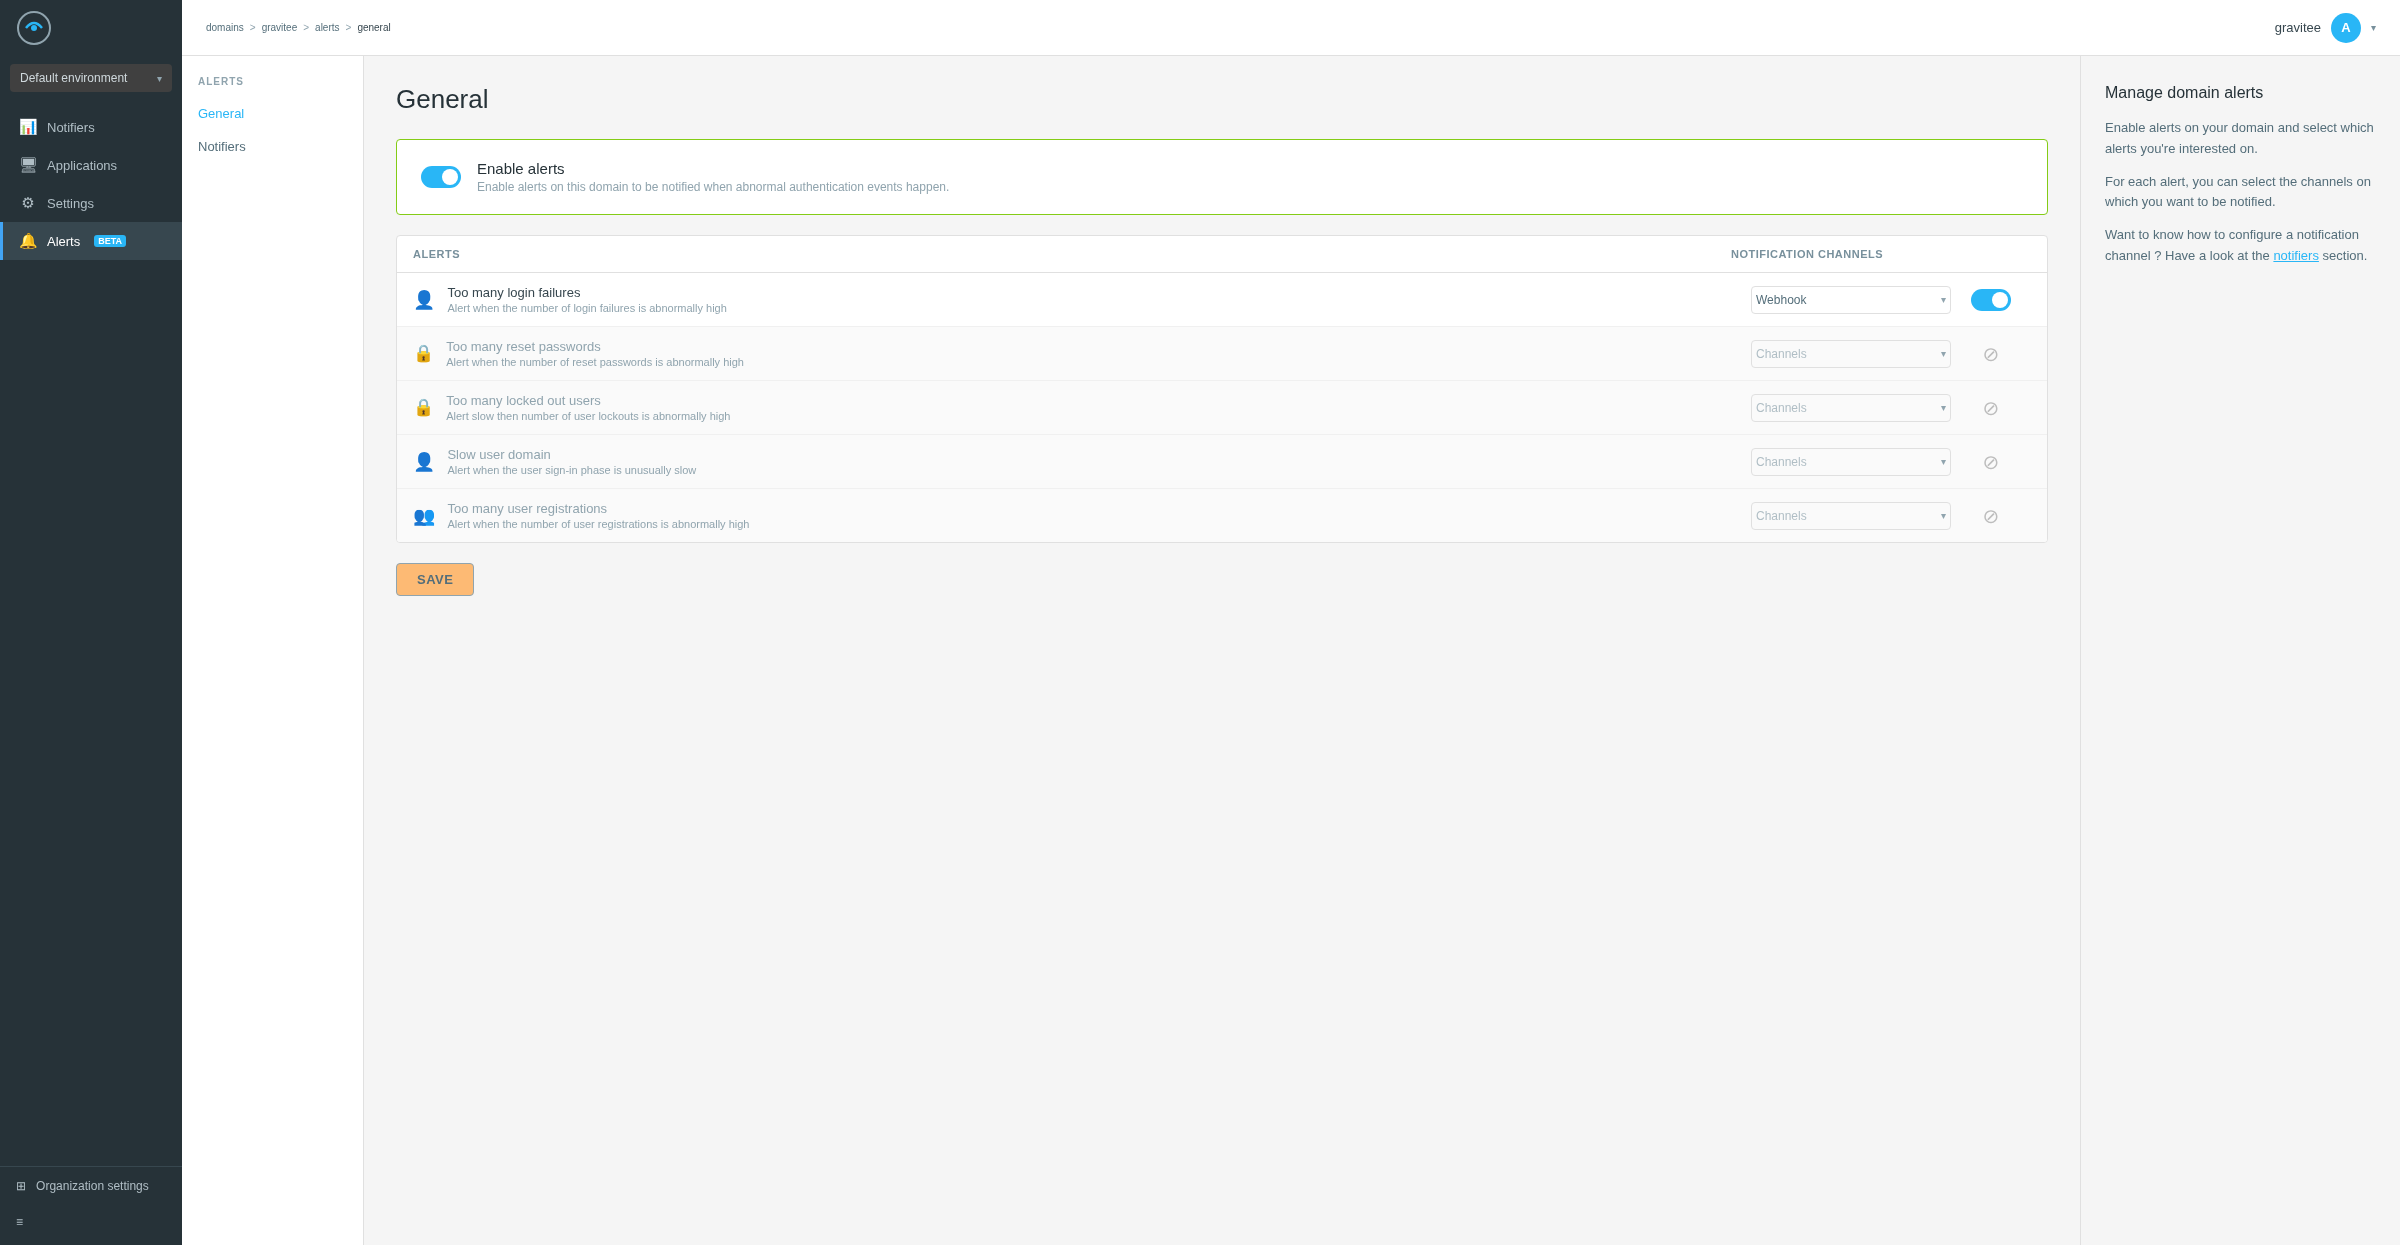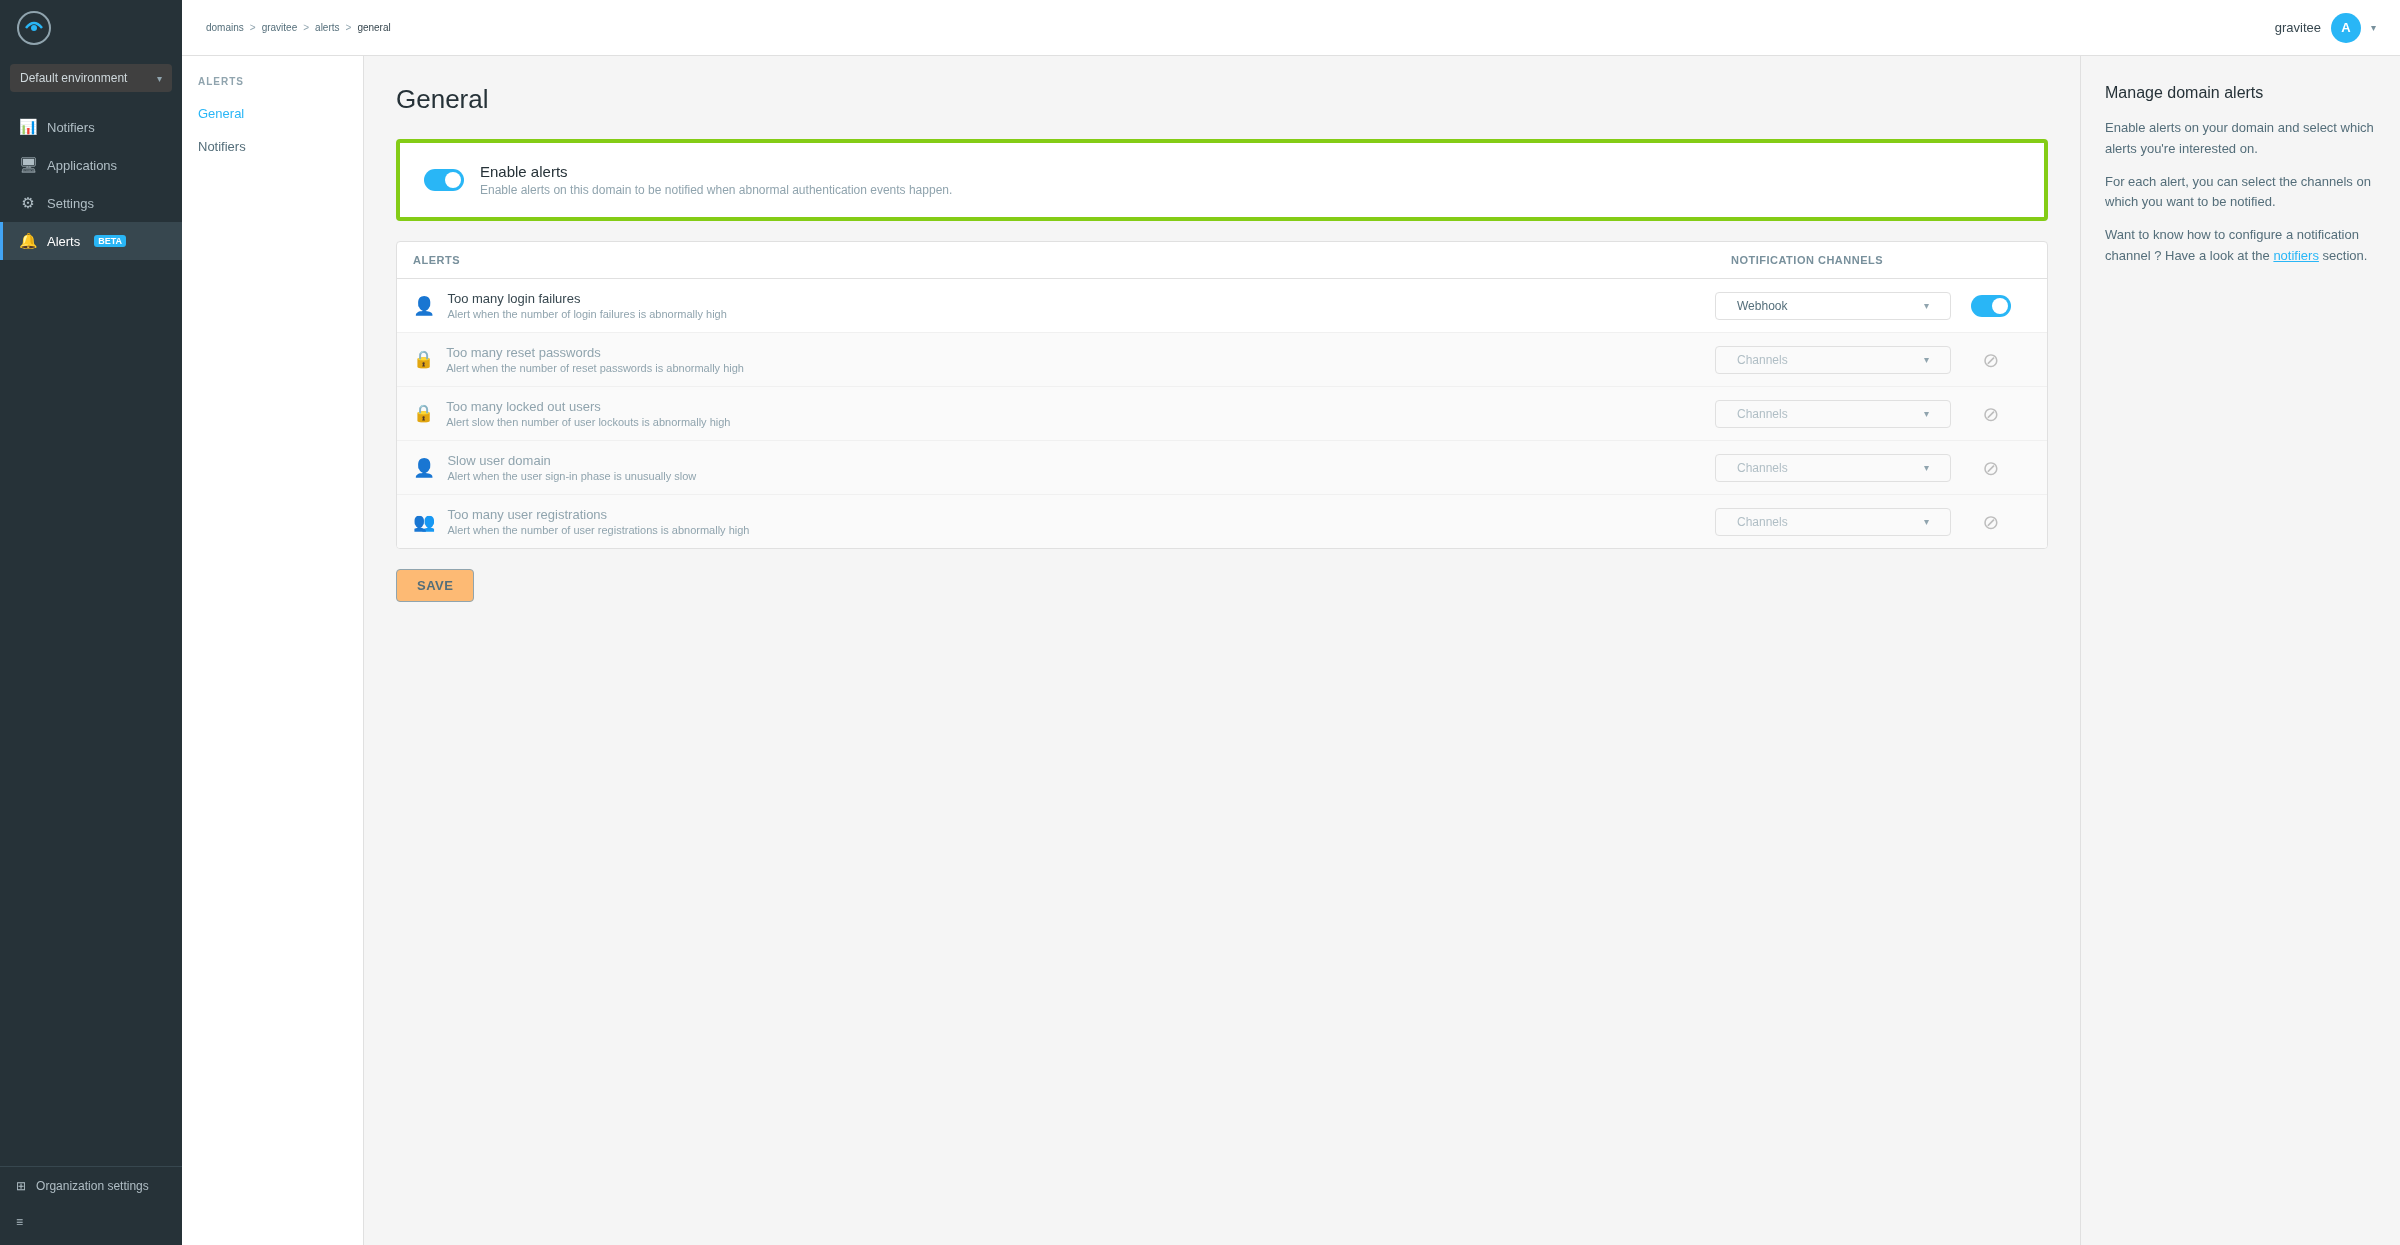--- a/index.html
+++ b/index.html
@@ -145,21 +145,21 @@
       padding: 28px 32px;
       overflow-y: auto;
       background: #f5f5f5;
     }
     .page-title { font-size: 26px; font-weight: 400; color: #263238; margin-bottom: 24px; }
 
     
     .card {
       background: #fff;
       border-radius: 4px;
-      border: 4px solid #84cc16;
+      border: 1px solid #84cc16;
       margin-bottom: 20px;
     }
     .enable-alerts-row {
       padding: 20px 24px;
       display: flex;
       align-items: center;
       gap: 16px;
     }
     .enable-alerts-text {}
     .enable-alerts-title { font-size: 15px; font-weight: 500; color: #263238; margin-bottom: 3px; }
@@ -210,25 +210,25 @@
     .alert-row:last-child { border-bottom: none; }
     .alert-row.disabled { background: #fafafa; }
     .alert-row .alert-icon { margin-right: 12px; color: #90a4ae; font-size: 18px; }
     .alert-row.disabled .alert-icon { color: #bdbdbd; }
     .alert-info { flex: 1; }
     .alert-name { font-size: 13px; color: #37474f; font-weight: 500; margin-bottom: 2px; }
     .alert-row.disabled .alert-name { color: #90a4ae; }
     .alert-desc { font-size: 11px; color: #90a4ae; }
 
     .channels-select {
-      width: 236px;
+      width: 200px;
       display: flex;
       align-items: center;
       justify-content: space-between;
-      padding: 6px 21px;
+      padding: 6px 4px;
       border: 1px solid #e0e0e0;
       border-radius: 4px;
       font-size: 12px;
       color: #546e7a;
       cursor: pointer;
       background: #fff;
       gap: 32px;
     }
     .alert-row.disabled .channels-select { color: #b0bec5; background: #fafafa; }
     .channels-select-chevron { font-size: 10px; color: #90a4ae; }

